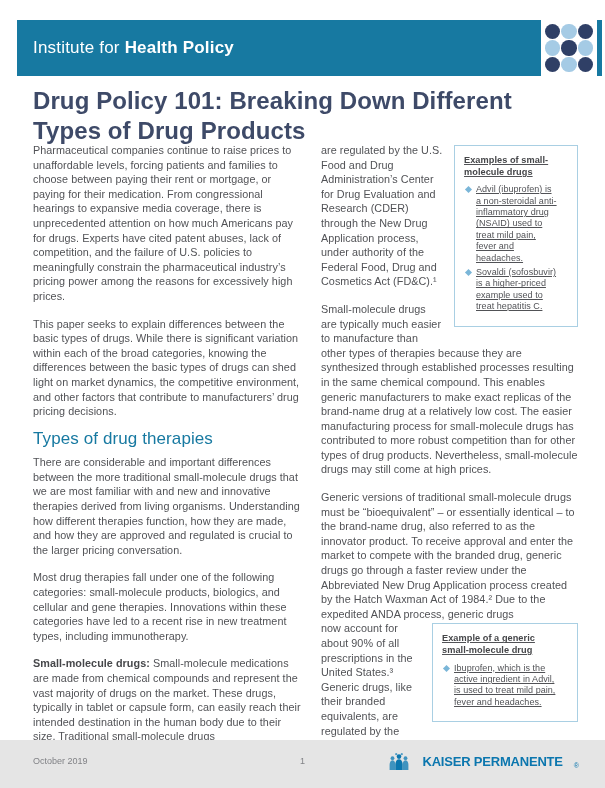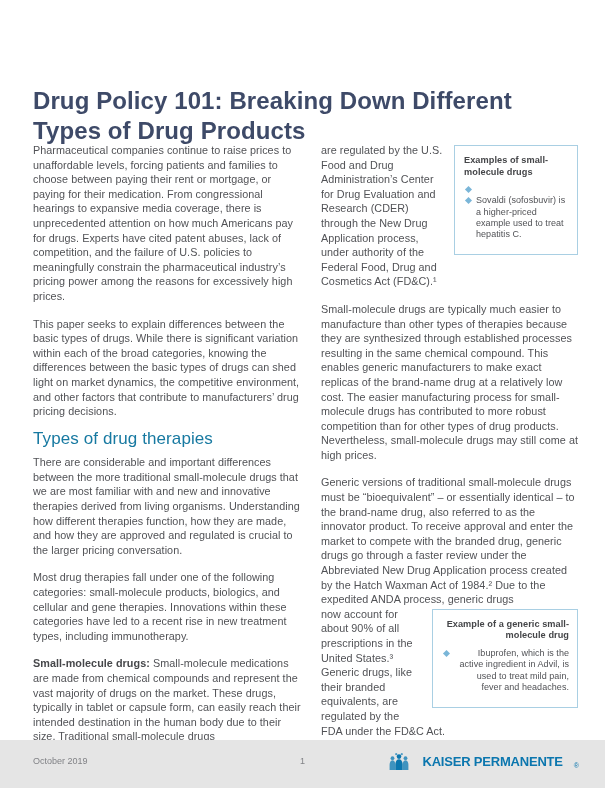--- a/index.html
+++ b/index.html
@@ -41,24 +41,25 @@
   .col p { margin:0 0 13px 0; }
   .col p.joined { margin-bottom:0; }
   .section-heading {
     color:var(--teal); font-size:17px; font-weight:400;
     margin:9px 0 9px 0; letter-spacing:.1px;
   }
   strong.lead { font-weight:700; color:#46474a; }
   
   .sidebox {
     float:right; background:#ffffff; border:1px solid var(--box-border);
-    padding:9px 8px 10px 9px;
+    padding:9px 20px 10px 9px;
+    text-decoration:underline;
   }
   .sidebox.first  { width:124px; margin:2px 0 8px 10px; }
-  .sidebox.second { width:146px; margin:2px 0 8px 9px;text-align:right; }
+  .sidebox.second { width:146px; margin:2px 0 8px 9px; }
   .sidebox h4 { font-size:9.2px; line-height:11.6px; color:#454649; margin-bottom:6px; font-weight:700; }
   .sidebox ul { list-style:none; }
   .sidebox li {
     display:flex; font-size:9px; line-height:11.4px; color:var(--body);
     margin-bottom:3px; letter-spacing:.05px;
   }
   .bullet {
     flex:0 0 auto; width:5px; height:5px; margin:3px 5px 0 2px;
     background:var(--bullet); transform:rotate(45deg);
   }
@@ -74,20 +75,36 @@
   .page-num { position:absolute; left:50%; transform:translateX(-50%); }
   .kp-logo { display:flex; align-items:center; gap:11px; }
   .kp-text { color:var(--kp-blue); font-size:13px; font-weight:700; letter-spacing:-.2px; }
   .kp-reg { color:var(--kp-blue); font-size:7px; align-self:flex-end; margin-bottom:1px; }
 </style>
 </head>
 <body>
 
 <div class="page">
 
+  <div class="topbar">
+    <div class="brand">
+      <span>Institute for </span><span class="bold">Health Policy</span>
+    </div>
+    <div class="dots">
+      <span class="dot"></span>
+      <span class="dot"></span>
+      <span class="dot"></span>
+      <span class="dot"></span>
+      <span class="dot"></span>
+      <span class="dot"></span>
+      <span class="dot"></span>
+      <span class="dot"></span>
+      <span class="dot"></span>
+    </div>
+  </div>
 
   <h1 class="title">Drug Policy 101: Breaking Down Different Types of Drug Products</h1>
 
   <div class="columns">
 
     <div class="col col-left">
       <p>Pharmaceutical companies continue to raise prices to unaffordable levels, forcing patients and families to choose between paying their rent or mortgage, or paying for their medication. From congressional hearings to expansive media coverage, there is unprecedented attention on how much Americans pay for drugs. Experts have cited patent abuses, lack of competition, and the failure of U.S. policies to meaningfully constrain the pharmaceutical industry’s pricing power among the reasons for excessively high prices.</p>
       <p>This paper seeks to explain differences between the basic types of drugs. While there is significant variation within each of the broad categories, knowing the differences between the basic types of drugs can shed light on market dynamics, the competitive environment, and other factors that contribute to manufacturers’ drug pricing decisions.</p>
       <h2 class="section-heading">Types of drug therapies</h2>
       <p>There are considerable and important differences between the more traditional small-molecule drugs that we are most familiar with and new and innovative therapies derived from living organisms. Understanding how different therapies function, how they are made, and how they are approved and regulated is crucial to the larger pricing conversation.</p>
@@ -95,20 +112,21 @@
       <p><strong class="lead">Small-molecule drugs:</strong><span> Small-molecule medications are made from chemical compounds and represent the vast majority of drugs on the market. These drugs, typically in tablet or capsule form, can easily reach their intended destination in the human body due to their size. Traditional small-molecule drugs</span></p>
     </div>
 
     <div class="col col-right">
 
       <aside class="sidebox first">
         <h4>Examples of small-molecule drugs</h4>
         <ul>
           <li>
               <span class="bullet"></span>
+              <span>Advil (ibuprofen) is a non-steroidal anti-inflammatory drug (NSAID) used to treat mild pain, fever and headaches.</span>
             </li>
           <li>
               <span class="bullet"></span>
               <span>Sovaldi (sofosbuvir) is a higher-priced example used to treat hepatitis C.</span>
             </li>
         </ul>
       </aside>
 
       <p>are regulated by the U.S. Food and Drug Administration’s Center for Drug Evaluation and Research (CDER) through the New Drug Application process, under authority of the Federal Food, Drug and Cosmetics Act (FD&amp;C).¹</p>
       <p>Small-molecule drugs are typically much easier to manufacture than other types of therapies because they are synthesized through established processes resulting in the same chemical compound. This enables generic manufacturers to make exact replicas of the brand-name drug at a relatively low cost. The easier manufacturing process for small-molecule drugs has contributed to more robust competition than for other types of drug products. Nevertheless, small-molecule drugs may still come at high prices.</p>

